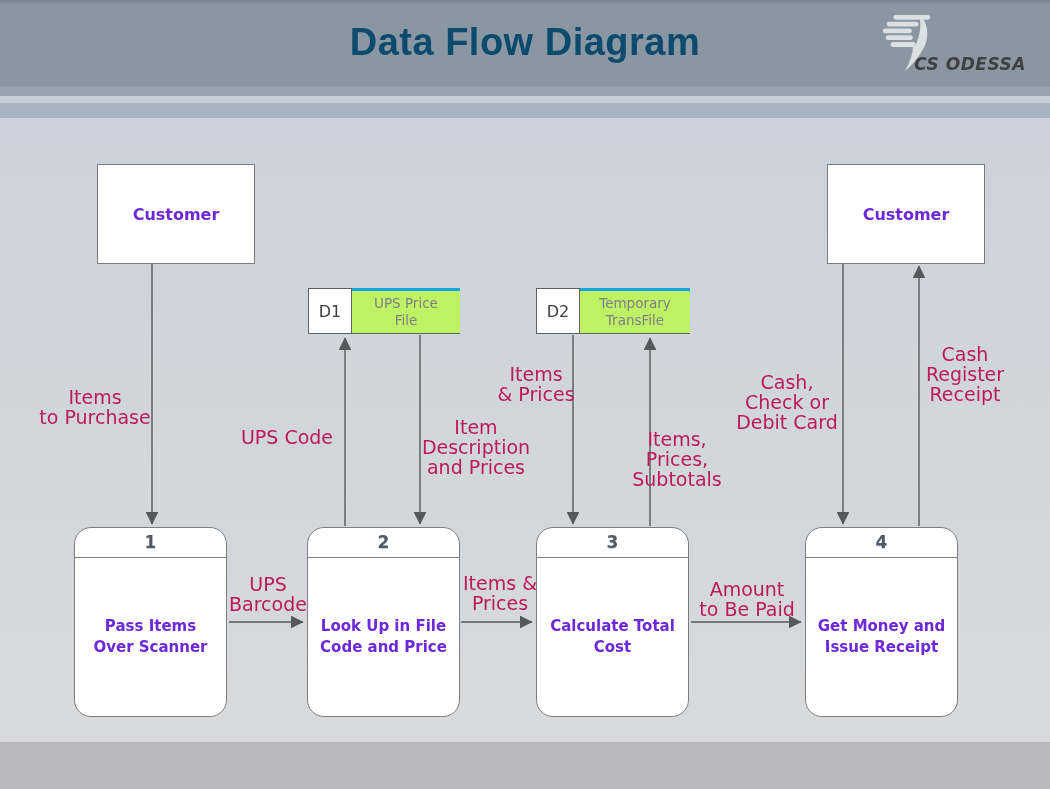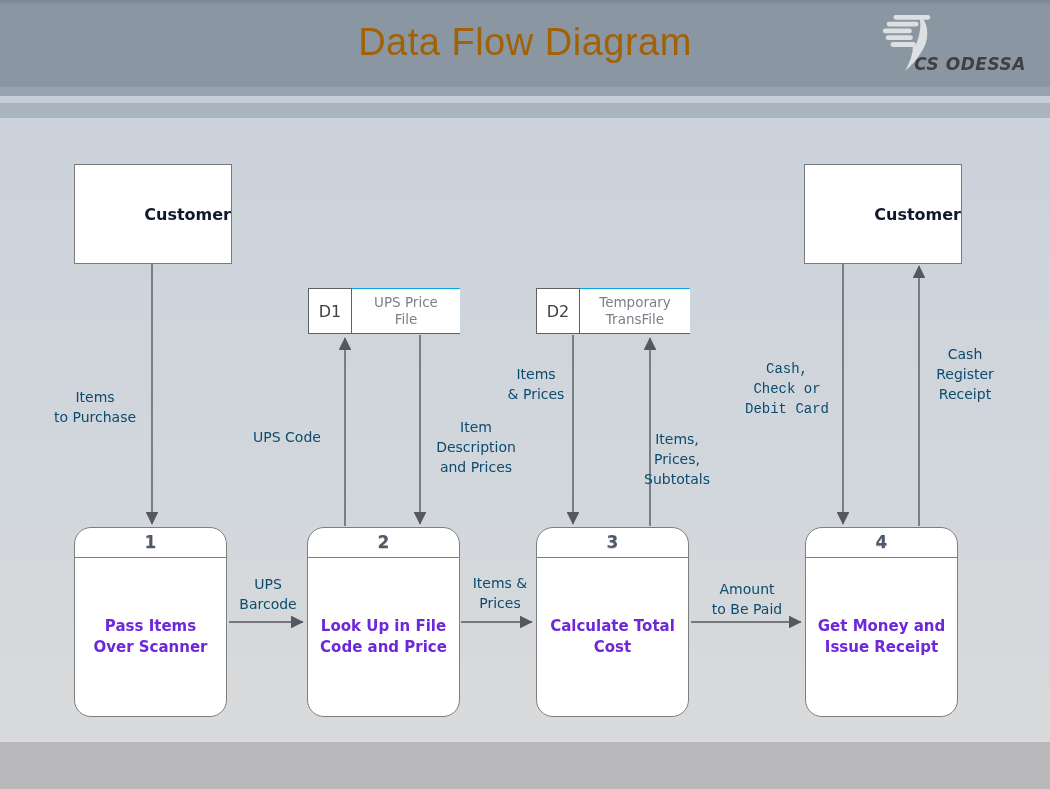--- a/index.html
+++ b/index.html
@@ -11,69 +11,69 @@
   .band-header { position:absolute; left:0; top:0; width:100%; height:96px;
     background:linear-gradient(180deg,#79848f 0%,#8b96a3 5%,#8b96a3 90%,#99a3af 91%,#99a3af 100%); }
   .band-light  { position:absolute; left:0; top:96px;  width:100%; height:7px;  background:#c6ced7; }
   .band-mid    { position:absolute; left:0; top:103px; width:100%; height:15px; background:#a9b4c1; }
   .band-main   { position:absolute; left:0; top:118px; width:100%; height:624px;
     background:linear-gradient(180deg,#cbd2db 0%,#d2d7dc 60%,#d9dadb 100%); }
   .band-footer { position:absolute; left:0; top:742px; width:100%; height:47px; background:#b9b9bb; }
 
   
   .title { position:absolute; top:21px; left:0; width:100%; text-align:center;
-    font-family:"Liberation Sans", sans-serif; font-size:38px; font-weight:400;
-    color:#a16207; letter-spacing:0.5px; }
+    font-family:"Liberation Sans", sans-serif; font-size:38px; font-weight:700;
+    color:#0c4a6e; letter-spacing:0.5px; }
   .logo { position:absolute; top:12px; right:24px; width:160px; height:72px; }
   .logo svg { position:absolute; top:0; right:88px; }
   .logo-text { position:absolute; right:0; bottom:10px; font-family:"DejaVu Sans", sans-serif;
     font-style:italic; font-weight:bold; font-size:17px; color:#404040; letter-spacing:0.5px; }
 
   
   .entity { position:absolute; width:156px; height:98px; background:#ffffff;
-    border:1px solid #7b7b7b; display:flex; align-items:center; justify-content:flex-end;
-    font-size:16px; font-weight:bold; color:#0f172a; z-index:2; }
+    border:1px solid #7b7b7b; display:flex; align-items:center; justify-content:center;
+    font-size:16px; font-weight:bold; color:#6d28d9; z-index:2;margin-left:23px; }
   .entity.left  { left:74px;  top:164px; }
   .entity.right { left:804px; top:164px; }
 
   .process { position:absolute; top:527px; width:153px; height:190px; background:#ffffff;
     border:1px solid #7e7e7e; border-radius:17px; z-index:2; box-sizing:border-box; }
   .process .num { height:29px; line-height:29px; text-align:center; font-size:17px;
     font-weight:bold; color:#4f5a66; border-bottom:1px solid #7e7e7e;
     text-shadow:0 1px 0 rgba(120,140,160,0.35); }
   .process .body { position:absolute; top:30px; bottom:0; left:0; right:0;
     display:flex; align-items:center; justify-content:center; text-align:center;
     font-size:15px; font-weight:bold; color:#6d28d9; line-height:21px; white-space:pre-line; }
   .p1 { left:74px; } .p2 { left:307px; } .p3 { left:536px; } .p4 { left:805px; }
 
   .store { position:absolute; top:288px; z-index:2; }
   .store .idcell { position:absolute; left:0; top:0; width:44px; height:46px;
     background:#ffffff; border:1px solid #616161; box-sizing:border-box;
     display:flex; align-items:center; justify-content:center;
     font-size:16px; color:#3c3f43; }
   .store .namecell { position:absolute; left:44px; top:0; height:46px;
-    background:#ffffff; border-top:1px solid #0ea5e9; border-bottom:1px solid #616161;
+    background:#bef264; border-top:3px solid #0ea5e9; border-bottom:1px solid #616161;
     box-sizing:border-box; display:flex; align-items:center; justify-content:center;
     text-align:center; font-size:13.5px; color:#7c8187; line-height:17px; white-space:pre-line; }
   .store.d1 { left:308px; } .store.d1 .namecell { width:108px; }
   .store.d2 { left:536px; } .store.d2 .namecell { width:110px; }
 
   
   .arrows { position:absolute; left:0; top:0; width:1050px; height:789px; z-index:1; }
-  .flabel { position:absolute; width:120px; text-align:center; font-size:14px;
-    color:#0c4a6e; line-height:20px; white-space:pre-line; z-index:3; }
+  .flabel { position:absolute; width:120px; text-align:center; font-size:19px;
+    color:#be185d; line-height:20px; white-space:pre-line; z-index:3; }
   .fl-items-to-purchase { left:25px;  top:387px; width:140px; }
   .fl-ups-barcode       { left:208px; top:574px; }
   .fl-ups-code          { left:227px; top:427px; }
   .fl-item-description  { left:416px; top:417px; }
   .fl-items-prices-mid  { left:440px; top:573px; }
   .fl-items-prices-store{ left:476px; top:364px; }
   .fl-subtotals         { left:617px; top:429px; }
   .fl-amount            { left:687px; top:579px; }
-  .fl-cash-check        { left:727px; top:359px;font-family:Liberation Mono, monospace; }
+  .fl-cash-check        { left:727px; top:372px; }
   .fl-receipt           { left:905px; top:344px; }
 </style>
 </head>
 <body>
 
 <div class="page">
 
   <div class="band-header"></div>
   <div class="band-light"></div>
   <div class="band-mid"></div>

